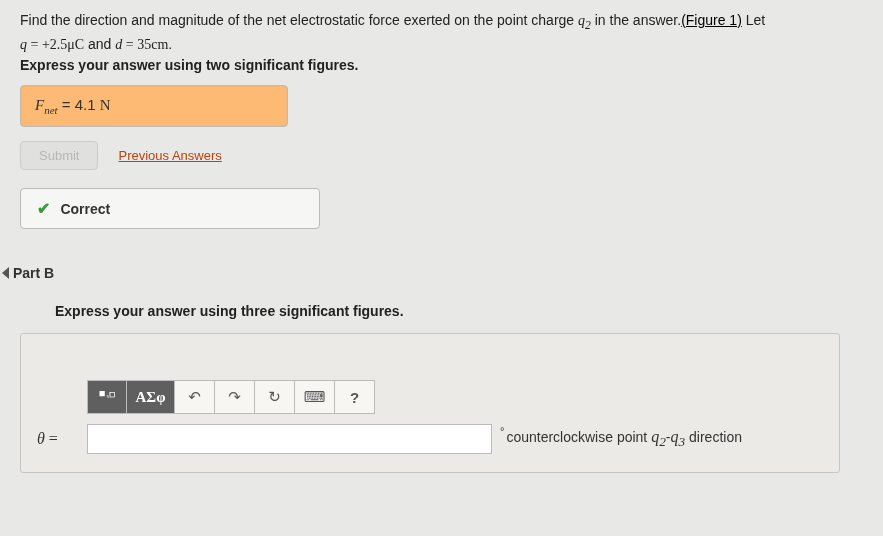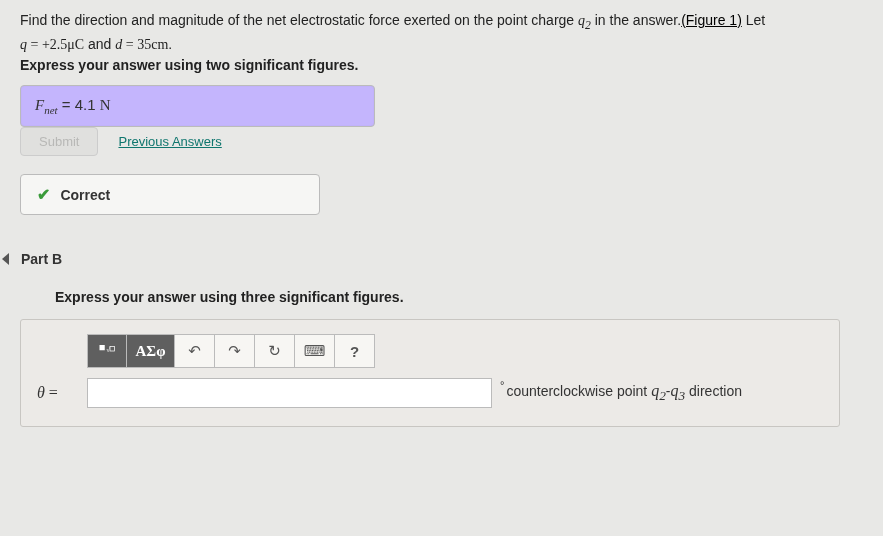--- a/index.html
+++ b/index.html
@@ -20,45 +20,45 @@
     .prompt-text a { color: #000000; text-decoration: underline; cursor: pointer;}
     .math { font-family: 'Times New Roman', serif; font-style: italic; }
     .instruction {
       font-weight: bold;
       margin-top: 2px;
       color: #222;
     }
     .answer-row {
       margin-top: 12px;
       border: 1px solid #bbb;
-      background: #c4b5fd;
+      background: #fdba74;
       border-radius: 4px;
       padding: 10px 14px;
-      width: 355px;
+      width: 268px;
       box-shadow: inset 0 0 2px rgba(0,0,0,.05);
     }
     .answer-row .math-eq {
       font-family: 'Times New Roman', serif;
       font-style: italic;
       font-size: 15px;
       color:#333;
     }
     .answer-row .val { font-family: Arial; font-style: normal; }
-    .btn-row { display:flex; align-items:center; gap:20px; }
+    .btn-row { margin-top: 14px; display:flex; align-items:center; gap:20px; }
     .btn-submit {
       background:#e0e0de;
       border:1px solid #ccc;
       border-radius:4px;
       padding:6px 18px;
       color:#b8b8b6;
       font-size:13px;
       cursor:default;
     }
     .link {
-      color:#0f766e; text-decoration: underline; font-size:13px; cursor:pointer;text-align:right;
+      color:#c2410c; text-decoration: underline; font-size:13px; cursor:pointer;text-align:right;
     }
     .feedback-box {
       margin-top:18px;
       border:1px solid #bbb;
       background:#f6f6f4;
       border-radius:4px;
       padding:10px 16px;
       width:300px;
       display:flex;
       align-items:center;
@@ -67,21 +67,20 @@
     .check-icon {
       color:#3a9b3a;
       font-size:16px;
       font-weight:bold;
     }
     .feedback-box .label { font-weight:bold;text-align:right; }
     .part-header {
       margin-top: 36px;
       display:flex;
       align-items:center;
-      gap:8px;
       font-weight:bold;
       color:#333;
     }
     .caret {
       width:0; height:0;
       border-top:6px solid transparent;
       border-bottom:6px solid transparent;
       border-right:7px solid #555;
       margin-left:-18px;
       margin-right: 4px;
@@ -106,20 +105,21 @@
       margin-bottom:10px;
     }
     .tool {
       width:40px; height:34px;
       border:1px solid #bbb;
       background:#f7f6f3;
       display:flex; align-items:center; justify-content:center;
       font-size:15px;
       color:#555;
       cursor:pointer;
+      margin-top:32px;
     }
     .tool + .tool { border-left:none; }
     .tool.dark { background:#5f5f5f; color:#fff; }
     .tool.dark2 { background:#5f5f5f; color:#fff; }
     .tool svg { width:18px; height:18px; }
     .answer-line {
       display:flex;
       align-items:center;
       gap:8px;
     }

